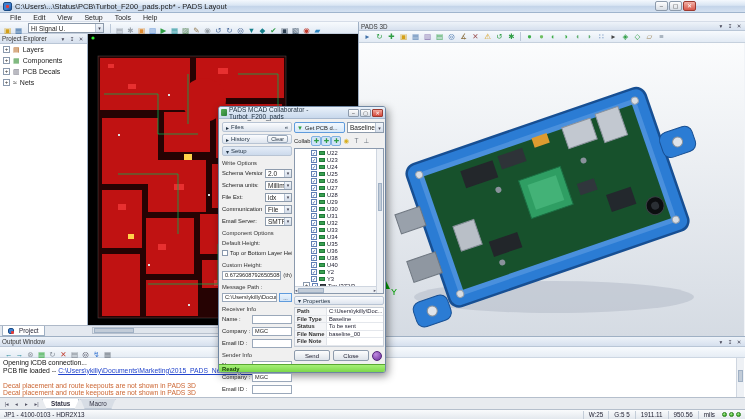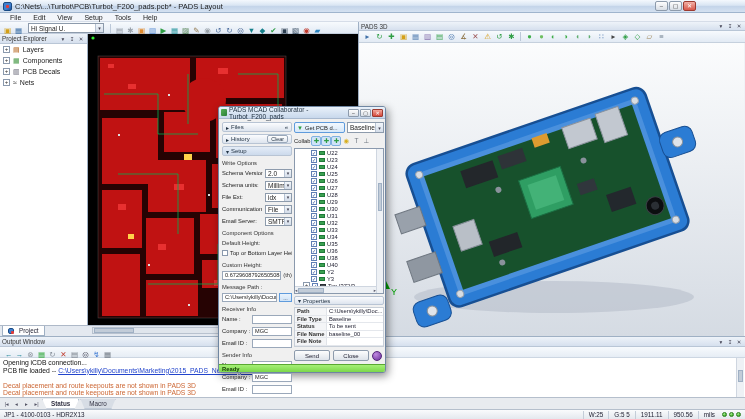--- a/index.html
+++ b/index.html
@@ -160,21 +160,21 @@
   .help-round{width:10px;height:10px;border-radius:50%;background:radial-gradient(circle at 35% 30%,#c08ae0,#6a2f9a);
     border:1px solid #542579;}
   #dlg-ready{position:absolute;left:0;bottom:0;width:100%;height:8px;background:linear-gradient(#a5ef76,var(--ready_green,#7cd84a));
     border-top:1px solid #5aa832;border-radius:0 0 2px 2px;font-size:5.8px;display:flex;align-items:center;padding-left:3px;color:#143a05;font-weight:bold;}
 </style>
 </head>
 <body>
 
 <div id="titlebar" class="abs">
   <span class="app-icon"></span>
-  <span>C:\Nets\...\Turbot\PCB\Turbot_F200_pads.pcb* - PADS Layout</span>
+  <span>C:\Users\...\Status\PCB\Turbot_F200_pads.pcb* - PADS Layout</span>
   <span class="winbtns">
     <span class="winbtn">‒</span>
     <span class="winbtn">▢</span>
     <span class="winbtn close">✕</span>
   </span>
 </div>
 
 <div id="menubar" class="abs">
   <span class="menu-item">File</span>
   <span class="menu-item">Edit</span>

